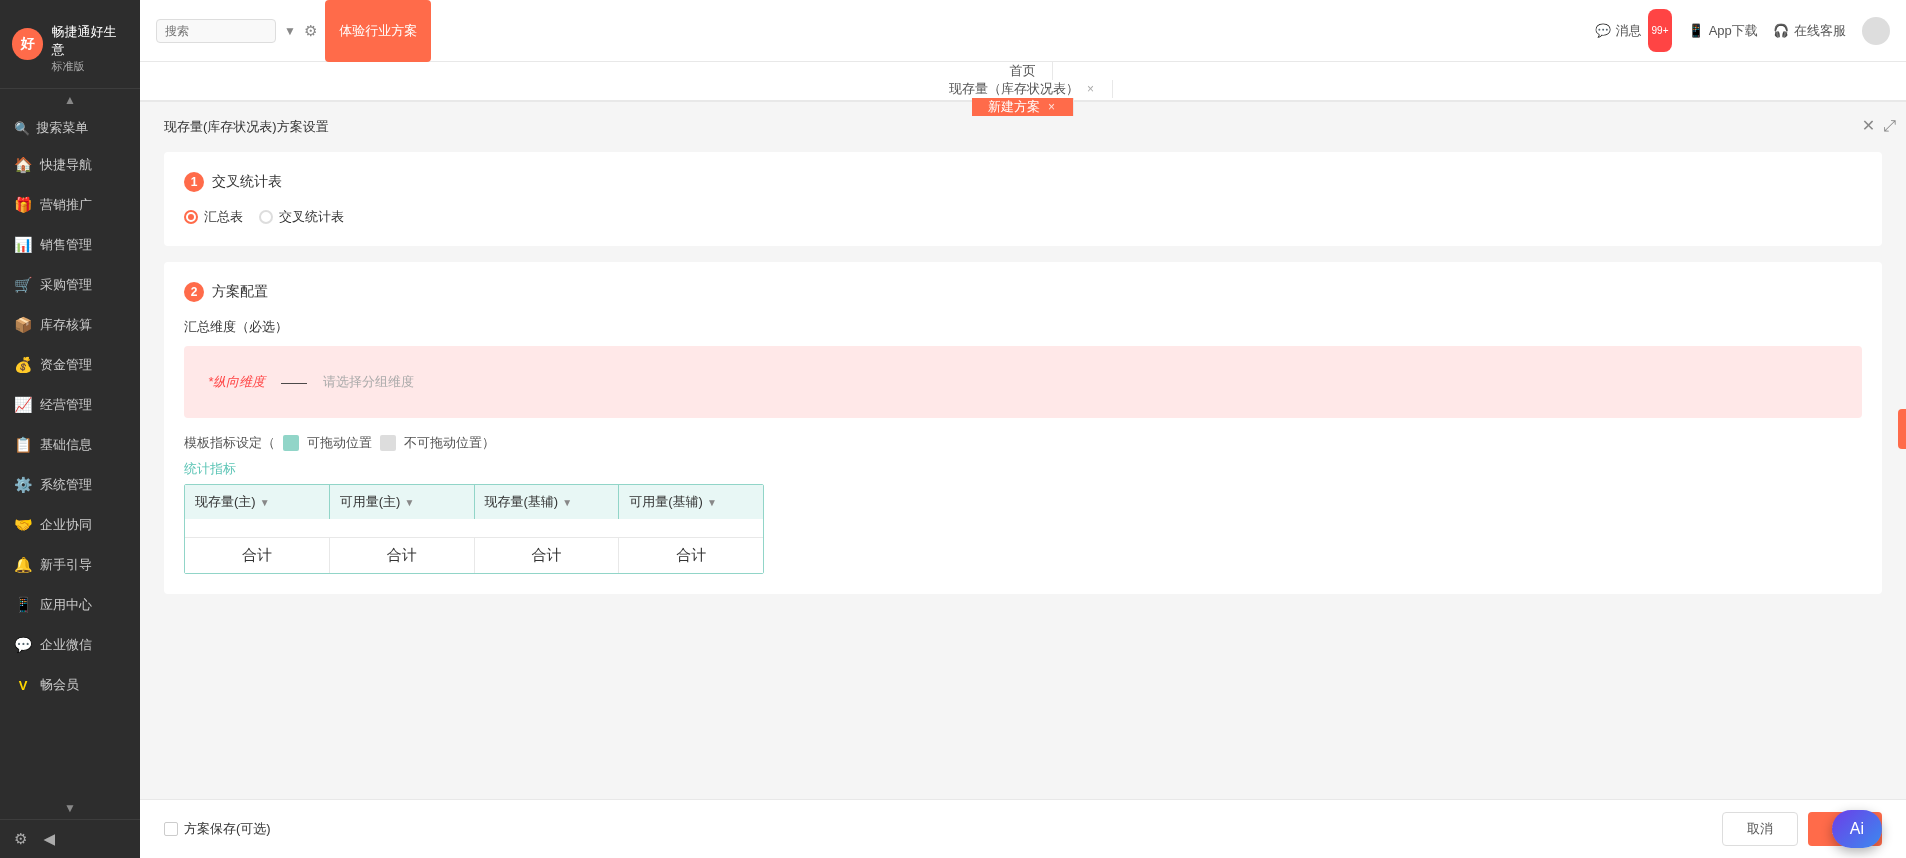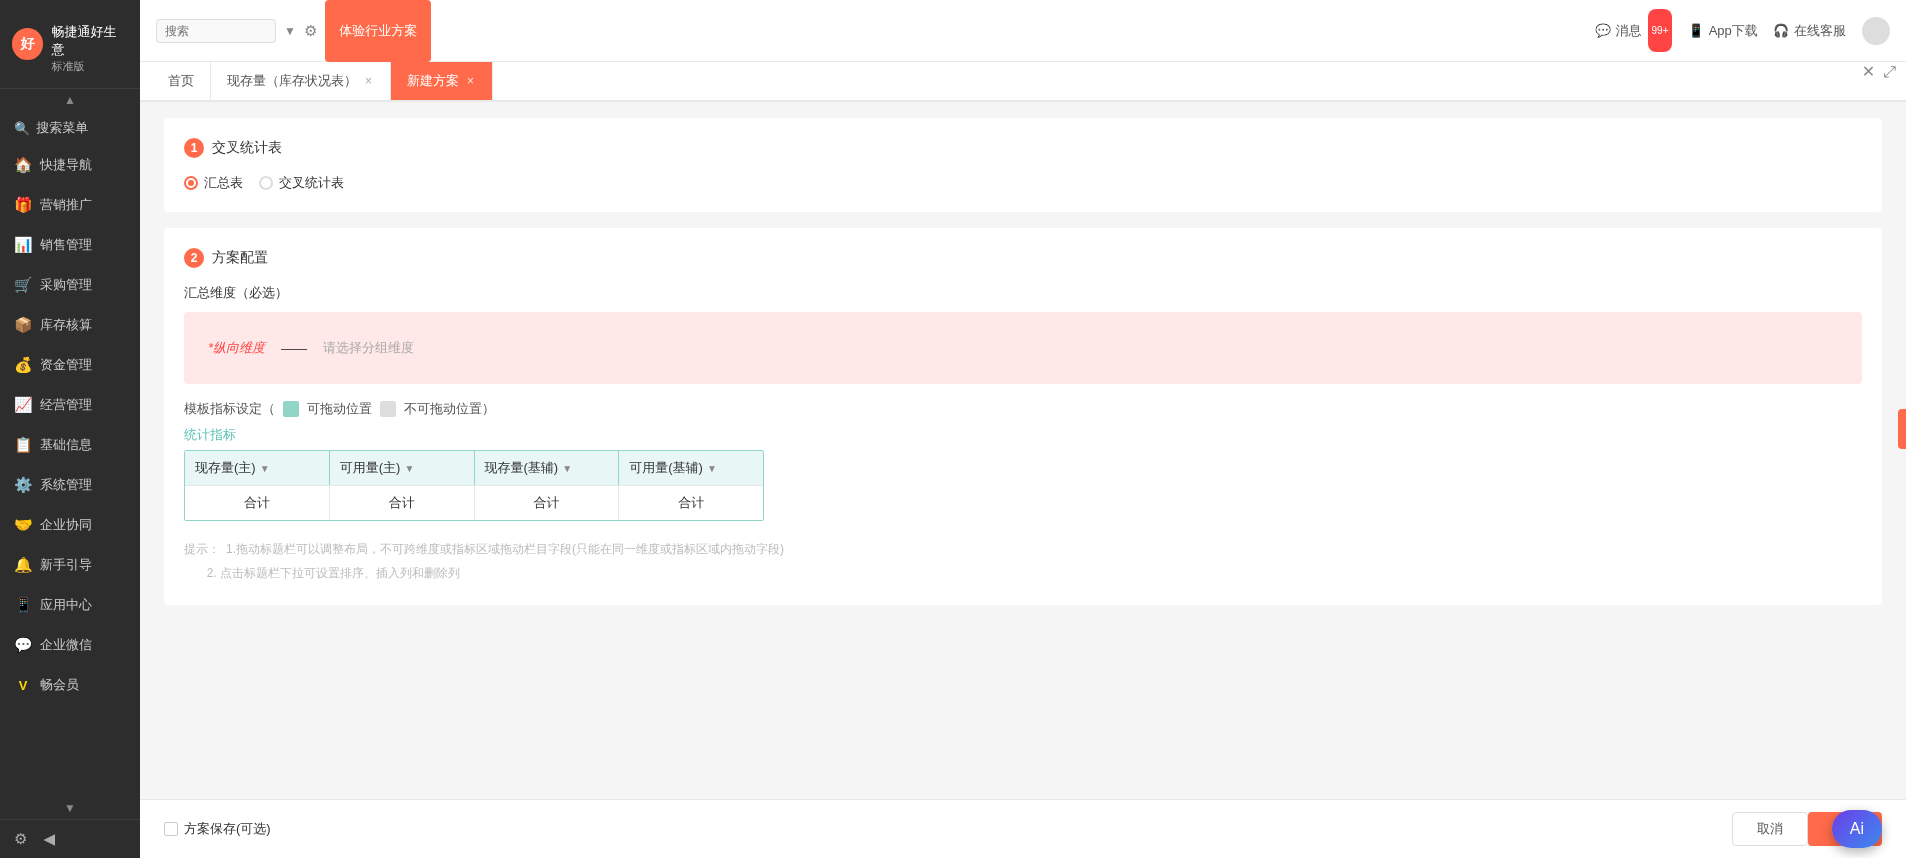--- a/index.html
+++ b/index.html
@@ -95,25 +95,26 @@
       background: #ff4444; color: white; border-radius: 8px;
       font-size: 10px; padding: 16px 4px; margin-left: 2px;
     }
     .topbar-avatar { width: 28px; height: 28px; border-radius: 50%; background: #ddd; }
 
     
     .tabbar {
       height: 40px;
       background: #fff;
       display: flex;
-      align-items: flex-start;
-      padding: 0 0 0 12px;
+      align-items: center;
+      padding: 0 0 0 0;
       border-bottom: 2px solid #e8e8e8;
       flex-shrink: 0;
       position: relative;
+      flex-direction: column;
     }
     .tab {
       display: flex; align-items: center; gap: 6px;
       padding: 0 16px; height: 100%;
       font-size: 13px; color: #555; cursor: pointer;
       border-right: 1px solid #e8e8e8;
     }
     .tab-close {
       color: #aaa; font-size: 12px; cursor: pointer; padding: 0 2px;
     }
@@ -194,40 +195,40 @@
       border-right: 1px solid #91d5c8; font-size: 13px; color: #333;
     }
     .indicator-table-header .col:last-child { border-right: none; }
     .col-chevron { font-size: 10px; color: #888; cursor: pointer; }
     .indicator-table-row {
       display: flex; background: #fff;
     }
     .indicator-table-row .col {
       flex: 1; padding: 8px 10px;
       border-right: 1px solid #e8e8e8; border-top: 1px solid #e8e8e8;
-      font-size: 13px; color: #333; text-align: center; justify-content: center;
-      display: flex; align-items: center;
+      font-size: 15px; color: #333; text-align: center; justify-content: center;
+      display: flex; align-items: center; margin-top: 18px;
     }
     .indicator-table-row .col:last-child { border-right: none; }
 
     
     .tips { margin-top: 16px; font-size: 12px; color: #bbb; line-height: 2; }
     .tips-item { display: flex; gap: 6px; }
     .tips-num { color: #bbb; }
 
     
     .bottom-bar {
       background: #fff; border-top: 1px solid #e8e8e8;
       padding: 12px 24px;
       display: flex; align-items: center;
       flex-shrink: 0;
     }
     .checkbox-item { display: flex; align-items: center; gap: 6px; font-size: 13px; color: #333; }
     .checkbox-box { width: 14px; height: 14px; border: 1px solid #ccc; border-radius: 2px; cursor: pointer; }
-    .bottom-actions { margin-left: auto; display: flex; }
+    .bottom-actions { margin-left: auto; display: flex; gap: 10px; }
     .btn-cancel {
       background: #fff; border: 1px solid #ddd; color: #555;
       border-radius: 4px; padding: 7px 24px; font-size: 13px; cursor: pointer;
     }
     .btn-query {
       background: #ff6b4a; border: none; color: white;
       border-radius: 4px; padding: 7px 24px; font-size: 13px; cursor: pointer;
     }
 
     
@@ -370,20 +371,21 @@
       <span>新建方案</span>
       <span class="tab-close">×</span>
     </div>
     <div class="tabbar-actions">
       <button class="tabbar-action-btn">✕</button>
       <button class="tabbar-action-btn">⤢</button>
     </div>
   </div>
 
   <div class="content">
+    <div class="page-title">现存量(库存状况表)方案设置</div>
 
     <div class="section">
       <div class="section-header">
         <div class="step-badge">1</div>
         <span class="section-title">交叉统计表</span>
       </div>
       <div class="radio-group">
         <label class="radio-item">
           <div class="radio-circle checked">
             <div class="radio-dot"></div>
@@ -445,30 +447,20 @@
           </div>
           <div class="indicator-table-row">
             <div class="col">合计</div>
             <div class="col">合计</div>
             <div class="col">合计</div>
             <div class="col">合计</div>
           </div>
         </div>
       </div>
 
-      <div class="tips">
-        <div class="tips-item">
-          <span class="tips-num">提示：</span>
-          <span>1.拖动标题栏可以调整布局，不可跨维度或指标区域拖动栏目字段(只能在同一维度或指标区域内拖动字段)</span>
-        </div>
-        <div class="tips-item">
-          <span class="tips-num">&nbsp;&nbsp;&nbsp;&nbsp;&nbsp;</span>
-          <span>2. 点击标题栏下拉可设置排序、插入列和删除列</span>
-        </div>
-      </div>
     </div>
   </div>
 
   <div class="bottom-bar">
     <label class="checkbox-item">
       <div class="checkbox-box"></div>
       <span>方案保存(可选)</span>
     </label>
     <div class="bottom-actions">
       <button class="btn-cancel">取消</button>

